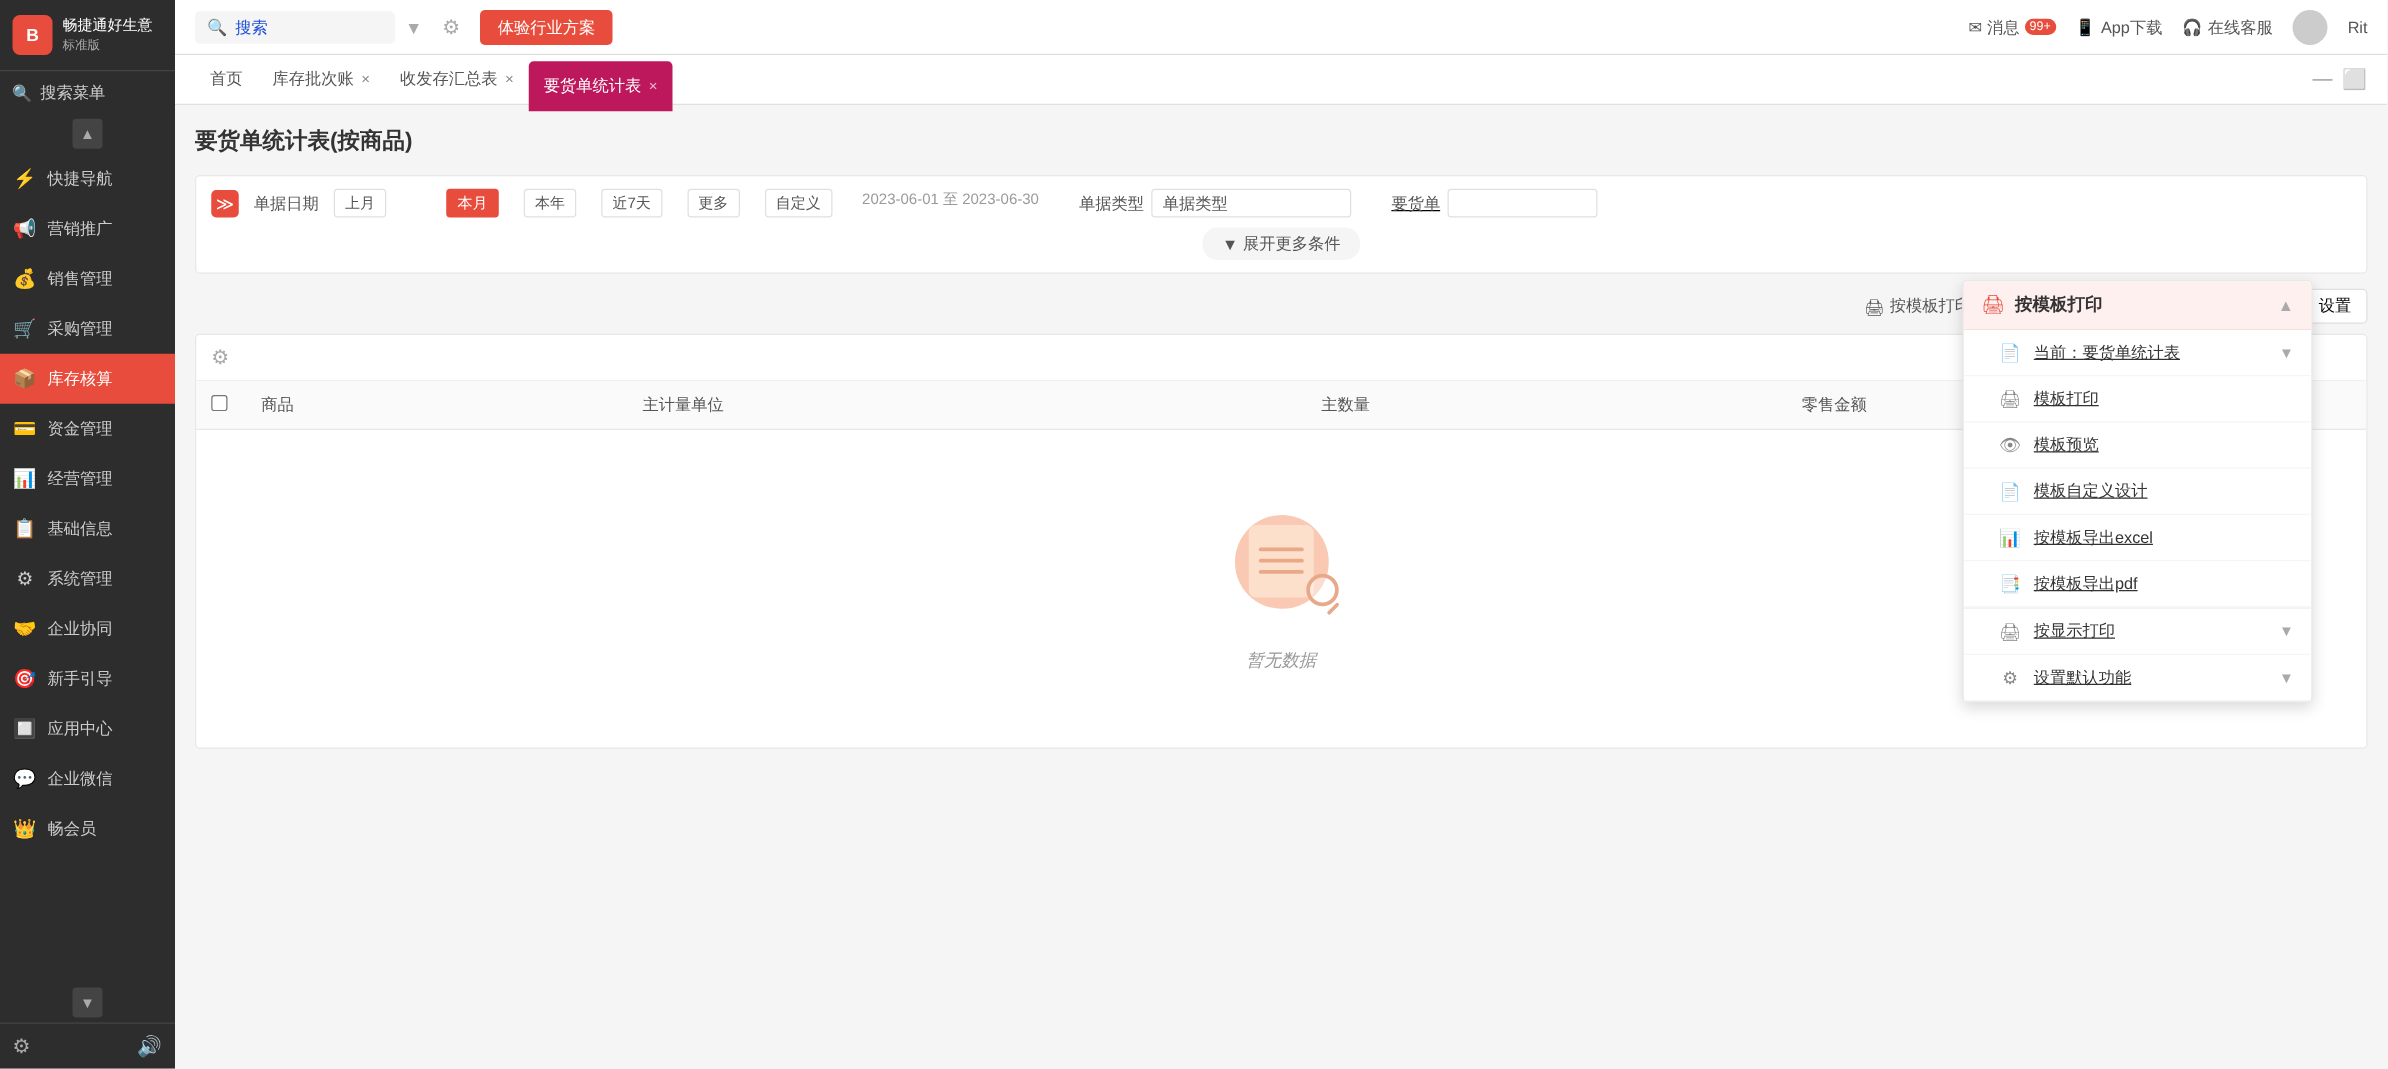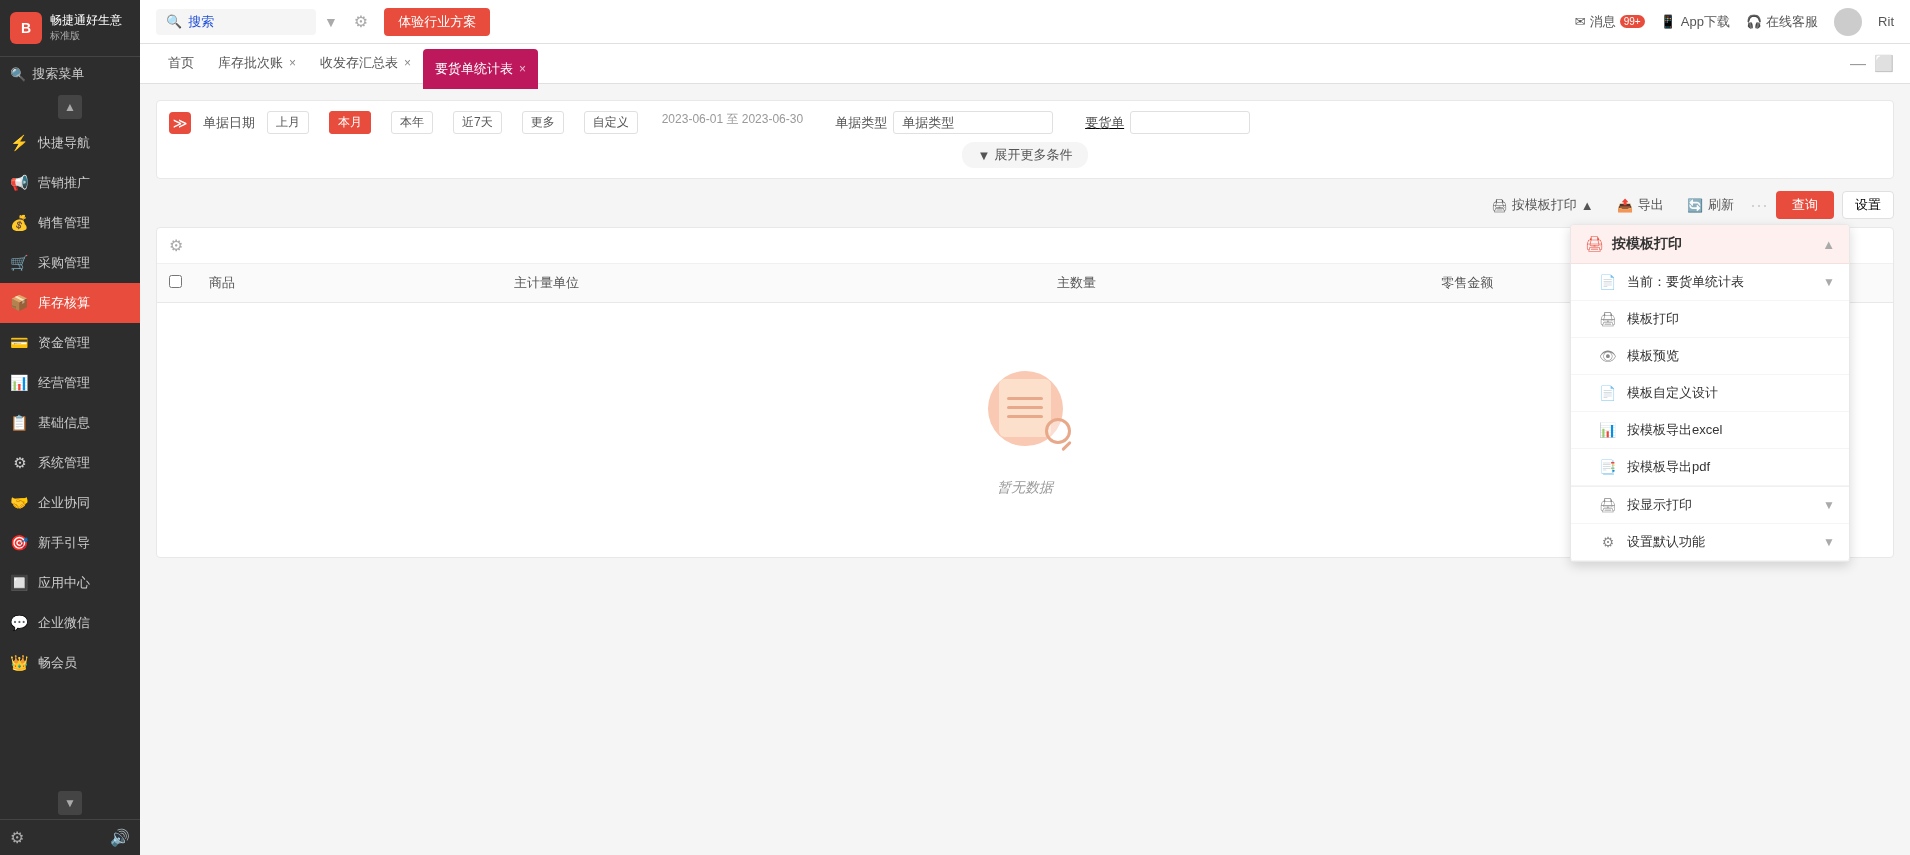--- a/index.html
+++ b/index.html
@@ -172,21 +172,21 @@
       flex-shrink: 0;
     }
     .filter-label { color: #555; font-size: 13px; white-space: nowrap; }
     .filter-date-btns { display: flex; gap: 20px; }
     .filter-date-btn {
       padding: 2px 8px; border: 1px solid #e0e0e0;
       border-radius: 3px; background: #fff;
       color: #555; cursor: pointer; font-size: 12px;
     }
     .filter-date-btn.active {
-      background: #e74c3c; color: white; border-color: #e74c3c;
+      background: #e74c3c; color: white; border-color: #e74c3c; margin-left: 28px;
     }
     .filter-date-range { color: #999; font-size: 12px; margin-left: 4px; }
     .filter-select-wrapper {
       display: flex; align-items: center; gap: 6px;
       margin-left: 20px;
     }
     .filter-select {
       border: 1px solid #e0e0e0; border-radius: 3px;
       padding: 3px 24px 3px 8px;
       font-size: 13px; color: #555;
@@ -266,21 +266,21 @@
     .dropdown-header-title { font-size: 14px; font-weight: bold; color: #333; }
     .dropdown-header-arrow { color: #aaa; }
     .dropdown-item {
       display: flex; align-items: center; gap: 10px;
       padding: 9px 14px 9px 28px;
       font-size: 13px; color: #333;
       cursor: pointer;
       border-bottom: 1px solid #f5f5f5;
     }
     .dropdown-item-icon { color: #888; font-size: 14px; width: 18px; text-align: center; flex-shrink: 0; }
-    .dropdown-item-label { flex: 1; }
+    .dropdown-item-label { flex: 1; text-decoration: underline; }
     .dropdown-item-arrow { color: #aaa; font-size: 12px; }
     .dropdown-item.has-sub { }
     .dropdown-divider { height: 1px; background: #f0f0f0; }
     .dropdown-sub-item {
       display: flex; align-items: center; gap: 10px;
       padding: 9px 14px 9px 28px;
       font-size: 13px; color: #333;
       cursor: pointer;
       border-bottom: 1px solid #f5f5f5;
     }
@@ -442,20 +442,21 @@
       <span>要货单统计表</span>
       <span class="tab-close">×</span>
     </div>
     <div class="tabs-right">
       <button class="tabs-win-btn">—</button>
       <button class="tabs-win-btn">⬜</button>
     </div>
   </div>
 
   <div class="content">
+    <div class="page-title">要货单统计表(按商品)</div>
 
     <div class="filter-bar">
       <div class="filter-row">
         <button class="filter-expand-btn">≫</button>
         <span class="filter-label">单据日期</span>
         <div class="filter-date-btns">
           <button class="filter-date-btn">上月</button>
           <button class="filter-date-btn active">本月</button>
           <button class="filter-date-btn">本年</button>
           <button class="filter-date-btn">近7天</button>

